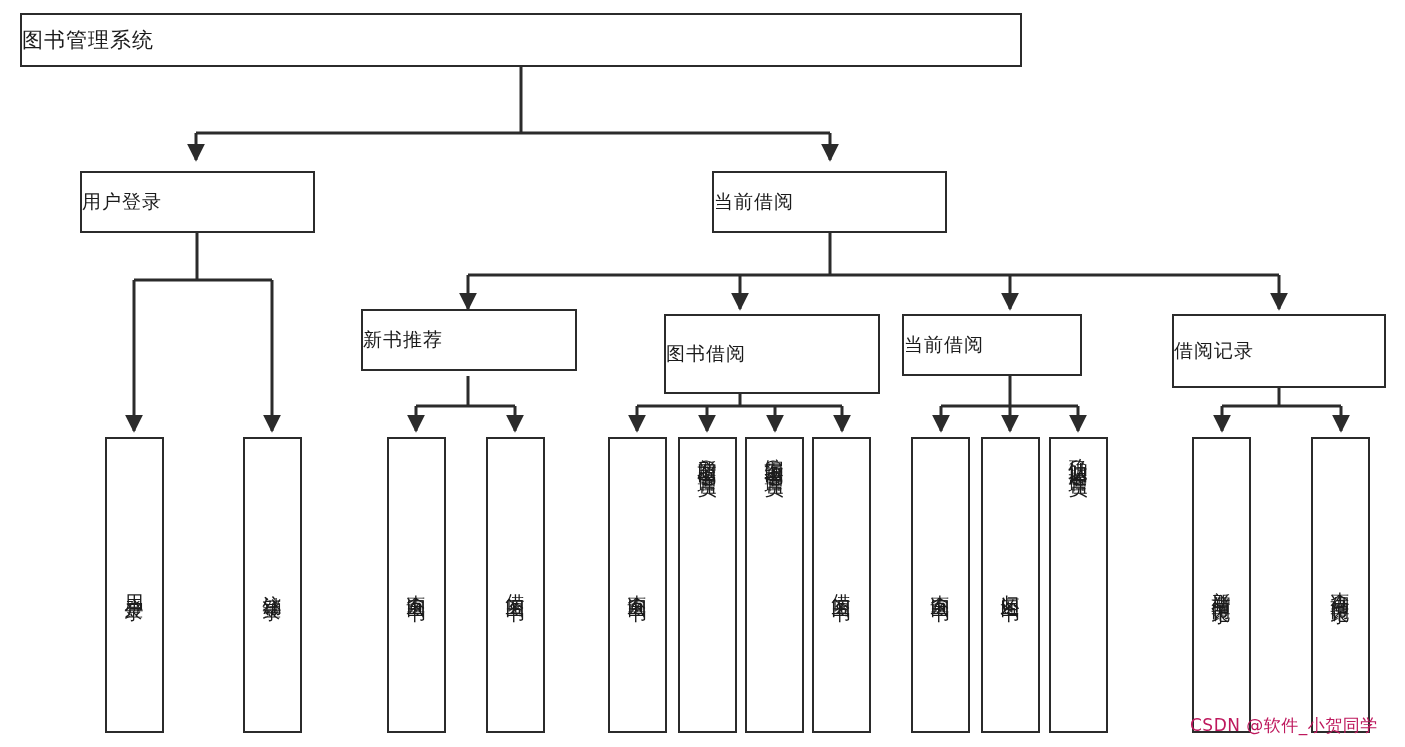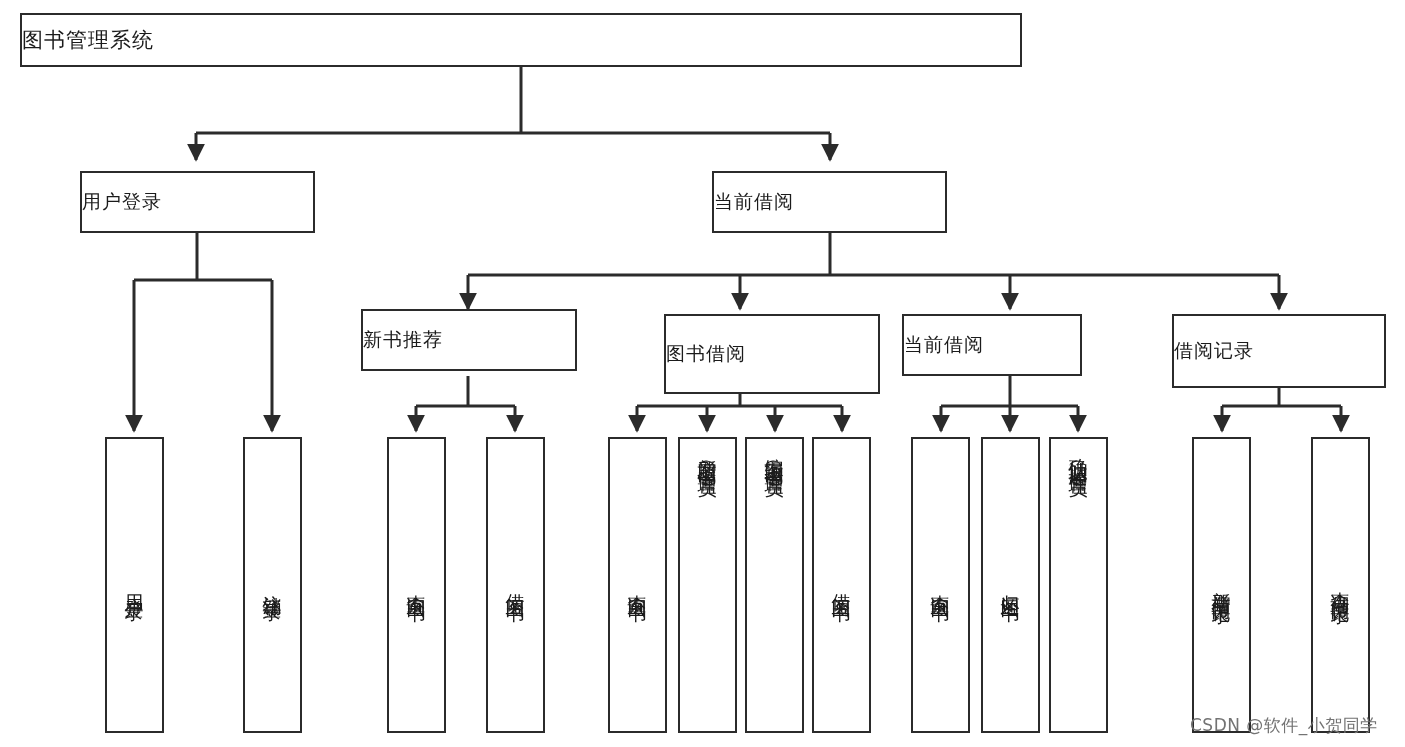--- a/index.html
+++ b/index.html
@@ -64,21 +64,21 @@
     line-height: 1;
     white-space: nowrap;
   }
   .node.leaf.centered {
     align-items: center;
     padding-top: 0;
   }
   .watermark {
     position: absolute;
     font-size: 17px;
-    color: #737373;
+    color: #be185d;
     white-space: nowrap;
     letter-spacing: 0.5px;
   }
 </style>
 </head>
 <body>
 
 <div id="canvas">
 
   <svg class="connectors" viewBox="0 0 1405 747" xmlns="http://www.w3.org/2000/svg">

